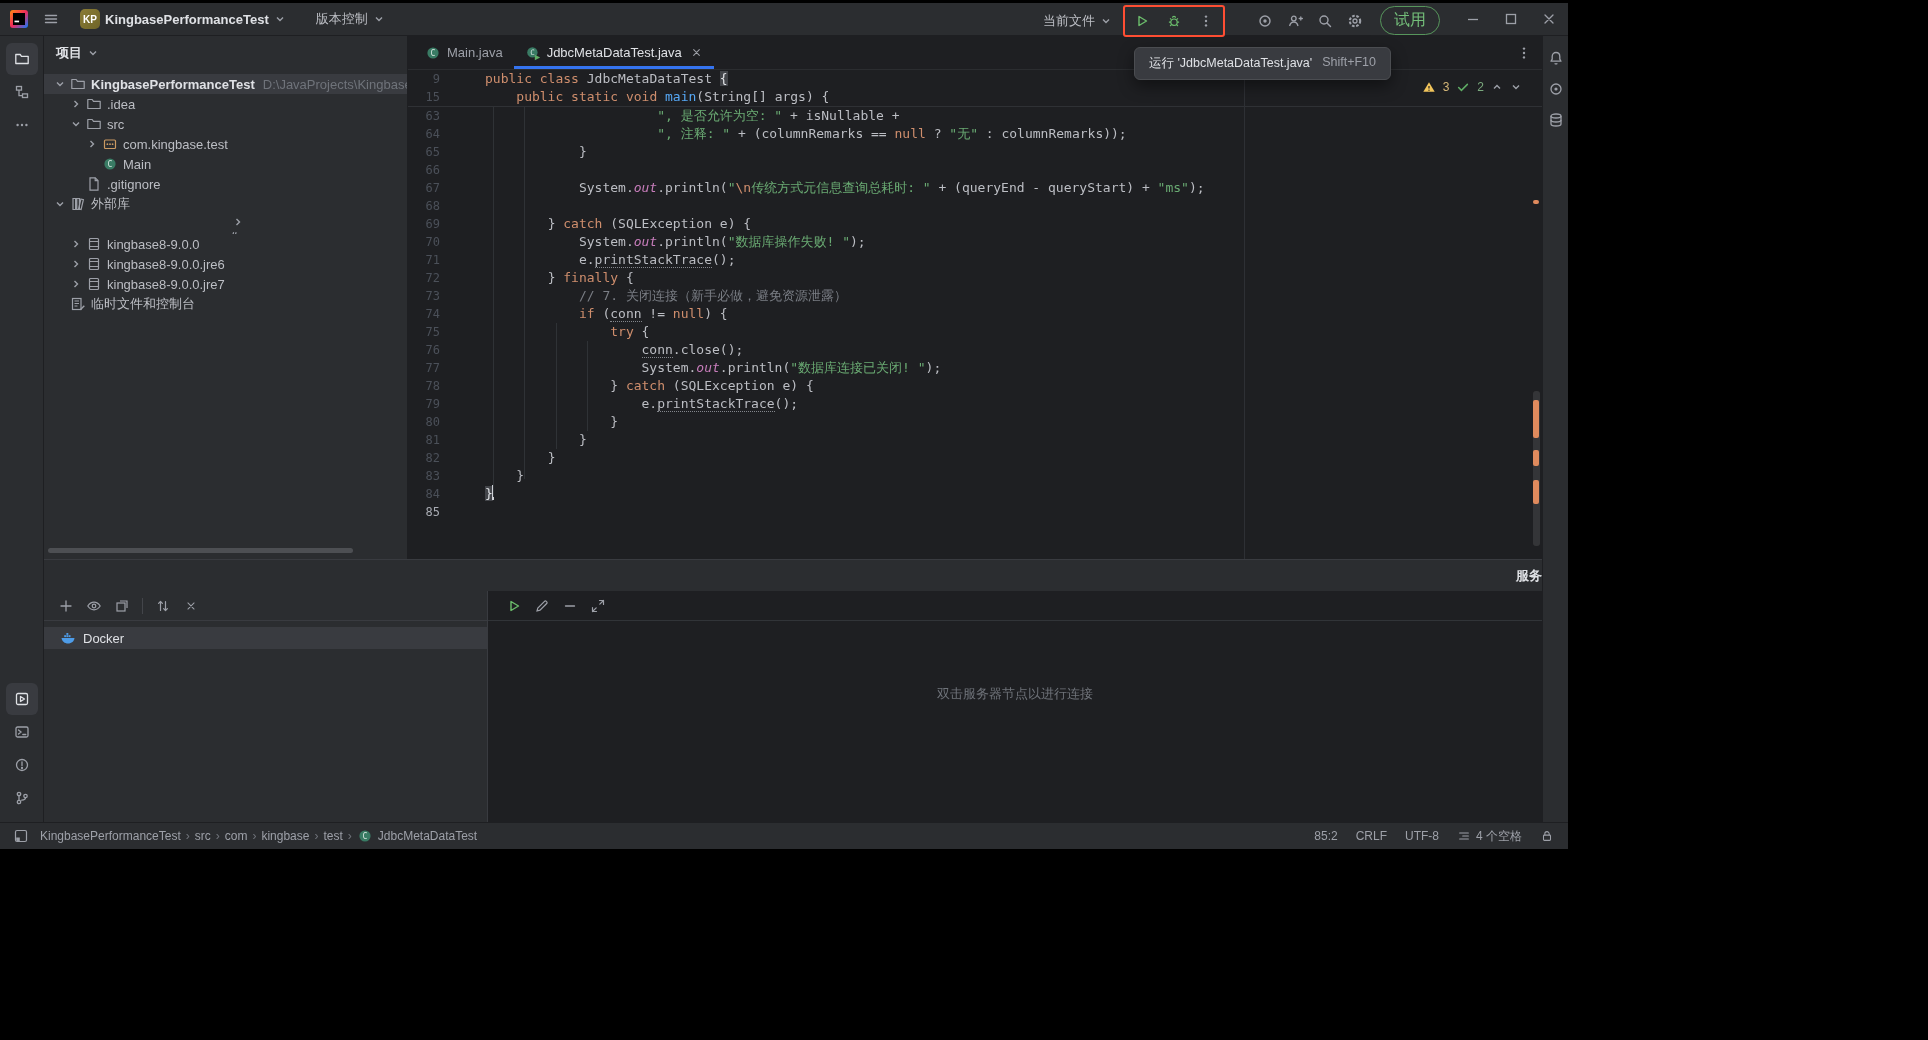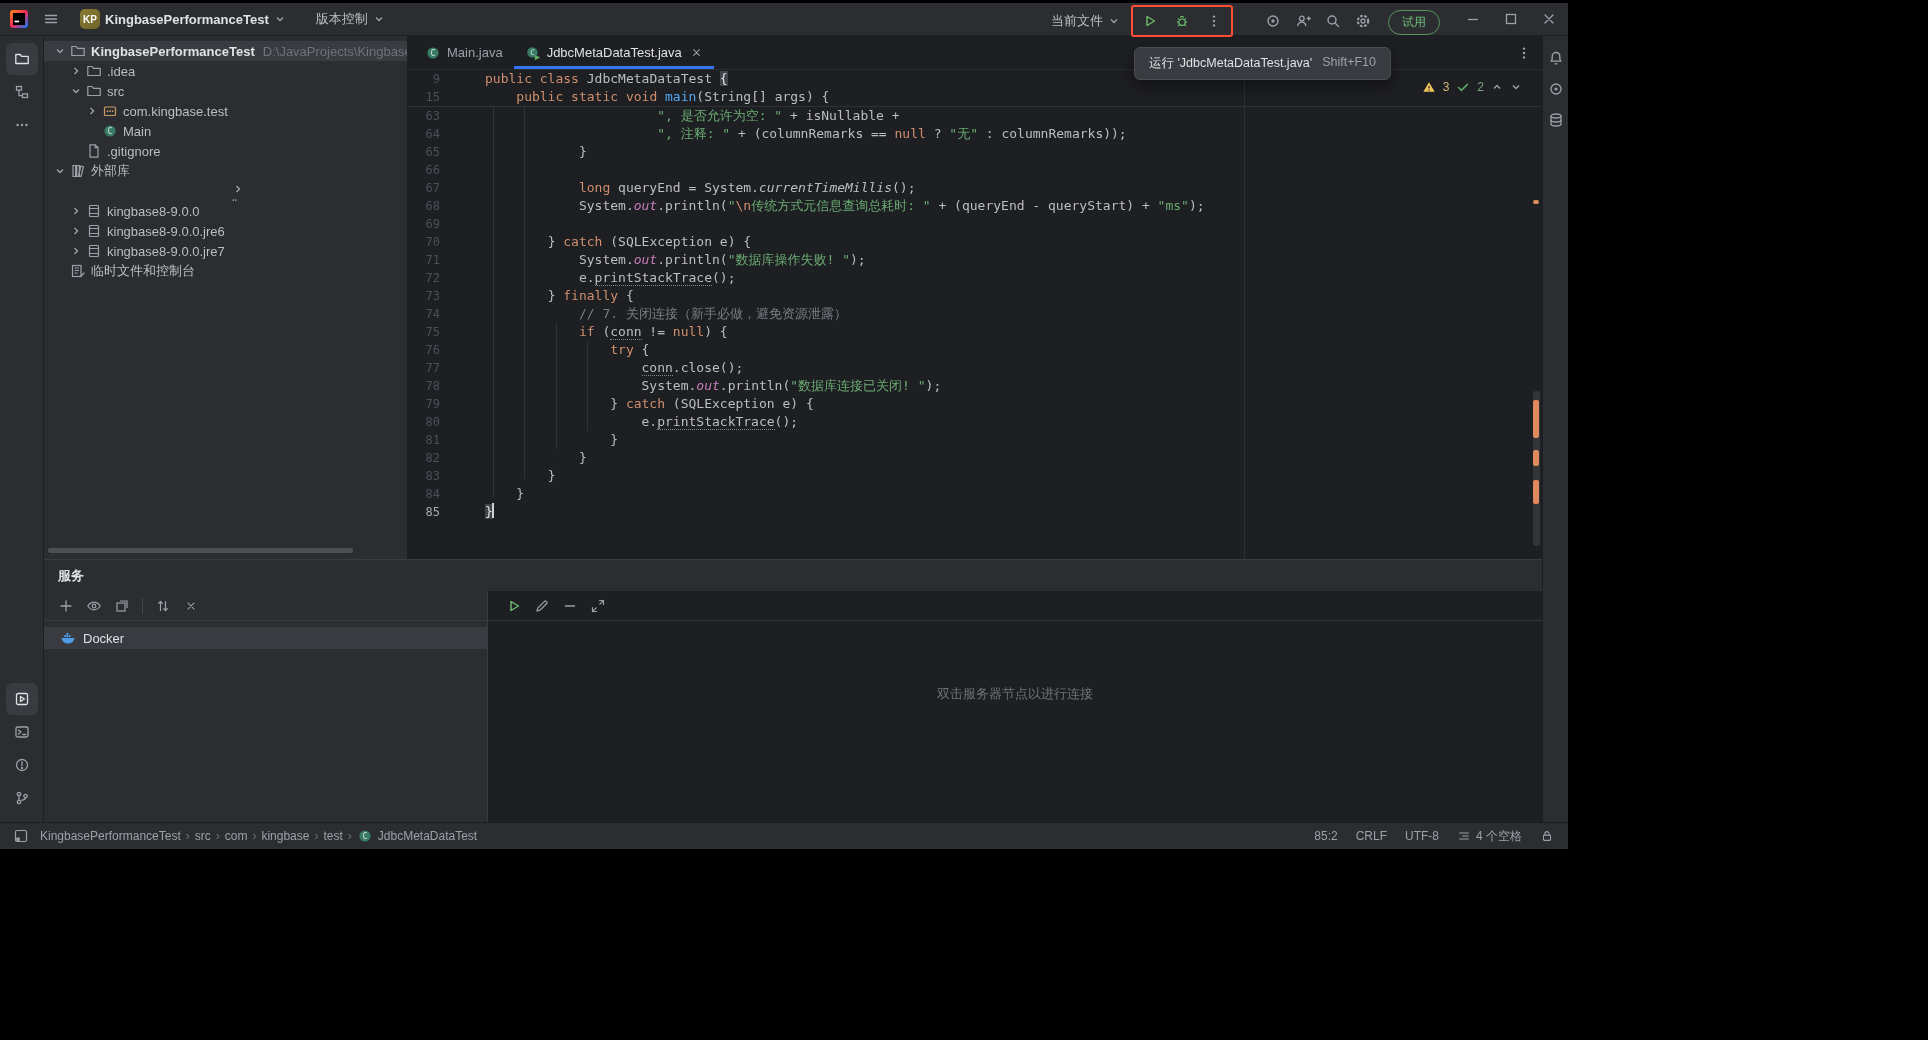--- a/index.html
+++ b/index.html
@@ -11,21 +11,21 @@
 .tb-logo{margin-left:10px;flex:none;}
 .tb-btn{width:30px;height:28px;display:flex;align-items:center;justify-content:center;border-radius:4px;color:#9da0a8;flex:none;background:none;border:none;cursor:default;}
 .tb-widget{display:flex;align-items:center;gap:5px;padding:0 8px;height:28px;border-radius:4px;flex:none;}
 .tb-label{color:#bcbec4;white-space:nowrap;}
 .tb-label.strong{color:#dfe1e5;font-weight:600;}
 .kp-badge{width:20px;height:20px;border-radius:5px;background:linear-gradient(135deg,#8a7c35,#6f6428);color:#fff;font-size:10px;font-weight:700;display:flex;align-items:center;justify-content:center;}
 .chev{color:#9da0a8;display:flex;}
 .tb-right{margin-left:auto;display:flex;align-items:flex-end;height:100%;}
 .run-controls{position:relative;display:flex;align-items:center;gap:2px;padding:0 3px;margin-left:4px;}
 .annotation-box{position:absolute;inset:-2px -1px;border:2px solid #ff4e33;border-radius:3px;pointer-events:none;}
-.trial{border:1px solid #57965c;color:#73bd79;border-radius:20px;padding:3px 13px;font-size:12px;margin:0 14px 0 10px;white-space:nowrap;}
+.trial{border:1px solid #57965c;color:#73bd79;border-radius:20px;padding:3px 13px;font-size:16px;margin:0 14px 0 10px;white-space:nowrap;}
 .win-btn{width:38px;height:33px;display:flex;align-items:center;justify-content:center;color:#9da0a8;background:none;border:none;}
 
 .tooltip{position:absolute;left:1134px;top:44px;background:#393b40;border:1px solid #4b4d51;border-radius:6px;padding:7px 14px;font-size:12.5px;color:#dfe1e5;white-space:nowrap;z-index:50;box-shadow:0 6px 16px rgba(0,0,0,.45);display:flex;gap:10px;}
 .tooltip .shortcut{color:#9da0a8;}
 
 .main{display:flex;height:786px;}
 .strip{background:#2b2d30;display:flex;flex-direction:column;align-items:center;padding:7px 0;flex:none;}
 .strip.left{width:44px;border-right:1px solid #1e1f22;}
 .strip.right{width:26px;border-left:1px solid #1e1f22;padding:7px 0;}
 .strip-btn{width:32px;height:32px;border-radius:6px;display:flex;align-items:center;justify-content:center;color:#9da0a8;background:none;border:none;margin-bottom:1px;flex:none;}
@@ -77,21 +77,21 @@
 .insp-count-warn{color:#d5b778;}
 .insp-count-ok{color:#7aa87d;}
 .insp-btn{display:flex;color:#9da0a8;}
 .guide100{position:absolute;left:836px;top:35px;bottom:0;width:1px;background:#2e3035;}
 .iguide{position:absolute;width:1px;background:#2f3236;}
 .sb-track{position:absolute;right:0;top:35px;bottom:0;width:12px;}
 .sb-thumb{position:absolute;right:2px;width:7px;background:rgba(255,255,255,.10);border-radius:3px;}
 .smark{position:absolute;right:3px;width:6px;border-radius:2px;background:#df8a5d;}
 
 .services-panel{flex:1;border-top:1px solid #393b40;background:#2b2d30;display:flex;flex-direction:column;min-height:0;}
-.sv-header{height:31px;display:flex;align-items:center;padding-left:14px;color:#dfe1e5;font-weight:600;flex:none;}
+.sv-header{height:31px;display:flex;align-items:center;padding-left:14px;color:#dfe1e5;font-weight:600;flex:none;justify-content:flex-end;}
 .sv-body{flex:1;display:flex;min-height:0;}
 .sv-left{width:444px;flex:none;display:flex;flex-direction:column;border-right:1px solid #393b40;}
 .sv-toolbar{height:29px;display:flex;align-items:center;gap:4px;padding-left:10px;flex:none;}
 .sv-tb-btn{width:24px;height:24px;display:flex;align-items:center;justify-content:center;color:#9da0a8;background:none;border:none;flex:none;}
 .sv-sep{width:1px;height:16px;background:#43454a;margin:0 4px;}
 .sv-list{flex:1;border-top:1px solid #393b40;padding-top:6px;}
 .sv-row{height:22px;display:flex;align-items:center;gap:7px;padding-left:16px;color:#dfe1e5;}
 .sv-row.selected{background:#393b40;}
 .sv-right{flex:1;background:#1e1f22;display:flex;flex-direction:column;min-width:0;justify-content:space-between;}
 .sv-right .sv-toolbar{padding-left:14px;}
@@ -324,20 +324,28 @@
               </g>
             </svg>
           </span>
       </button>
     </div>
 
     <div class="content">
       <div class="top-row">
 
         <div class="project-panel">
+          <div class="pp-header">
+            <span>项目</span>
+            <span class="chev">
+                <svg width="12" height="12" viewBox="0 0 12 12">
+                  <path d="M3 4.5l3 3 3-3" fill="none" stroke="currentColor" stroke-width="1.4"></path>
+                </svg>
+              </span>
+          </div>
           <div class="pp-tree">
               <div class="tree-row selected" style="padding-left: 8px;">
                 <span class="tree-chev">
                   <svg width="12" height="12" viewBox="0 0 12 12">
                     <path d="M3 4.5l3 3 3-3" fill="none" stroke="currentColor" stroke-width="1.4"></path>
                   </svg>
                 </span>
                 <span class="tree-icon">
                   <svg width="16" height="16" viewBox="0 0 16 16">
                     <path d="M1.8 3.5h4.4l1.3 1.8h6.7v7.2H1.8z" fill="none" stroke="#9da0a8" stroke-width="1.2" stroke-linejoin="round"></path>
@@ -579,21 +587,20 @@
                 <div class="gut-line">82</div>
                 <div class="gut-line">83</div>
                 <div class="gut-line">84</div>
                 <div class="gut-line current">85</div>
               </div>
             <div class="code-col">
                 <div class="code-line"><span>                      </span><span class="tk-s">", 是否允许为空: "</span><span class="tk-p"> + isNullable +</span></div>
                 <div class="code-line"><span>                      </span><span class="tk-s">", 注释: "</span><span class="tk-p"> + (columnRemarks == </span><span class="tk-k">null</span><span class="tk-p"> ? </span><span class="tk-s">"无"</span><span class="tk-p"> : columnRemarks));</span></div>
                 <div class="code-line"><span>            </span><span class="tk-p">}</span></div>
                 <div class="code-line"><span></span></div>
-                <div class="code-line"><span>            </span><span class="tk-k">long</span><span class="tk-p"> queryEnd = System.</span><span class="tk-si">currentTimeMillis</span><span class="tk-p">();</span></div>
                 <div class="code-line"><span>            </span><span class="tk-p">System.</span><span class="tk-f">out</span><span class="tk-p">.println(</span><span class="tk-s">"</span><span class="tk-e">\n</span><span class="tk-s">传统方式元信息查询总耗时: "</span><span class="tk-p"> + (queryEnd - queryStart) + </span><span class="tk-s">"ms"</span><span class="tk-p">);</span></div>
                 <div class="code-line"><span></span></div>
                 <div class="code-line"><span>        </span><span class="tk-p">} </span><span class="tk-k">catch</span><span class="tk-p"> (SQLException e) {</span></div>
                 <div class="code-line"><span>            </span><span class="tk-p">System.</span><span class="tk-f">out</span><span class="tk-p">.println(</span><span class="tk-s">"数据库操作失败! "</span><span class="tk-p">);</span></div>
                 <div class="code-line"><span>            </span><span class="tk-p">e.</span><span class="tk-u">printStackTrace</span><span class="tk-p">();</span></div>
                 <div class="code-line"><span>        </span><span class="tk-p">} </span><span class="tk-k">finally</span><span class="tk-p"> {</span></div>
                 <div class="code-line"><span>            </span><span class="tk-c">// 7. 关闭连接（新手必做，避免资源泄露）</span></div>
                 <div class="code-line"><span>            </span><span class="tk-k">if</span><span class="tk-p"> (</span><span class="tk-u">conn</span><span class="tk-p"> != </span><span class="tk-k">null</span><span class="tk-p">) {</span></div>
                 <div class="code-line"><span>                </span><span class="tk-k">try</span><span class="tk-p"> {</span></div>
                 <div class="code-line"><span>                    </span><span class="tk-u">conn</span><span class="tk-p">.close();</span></div>

